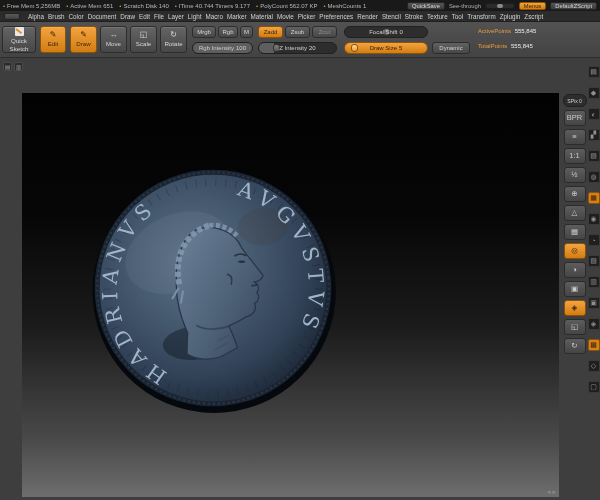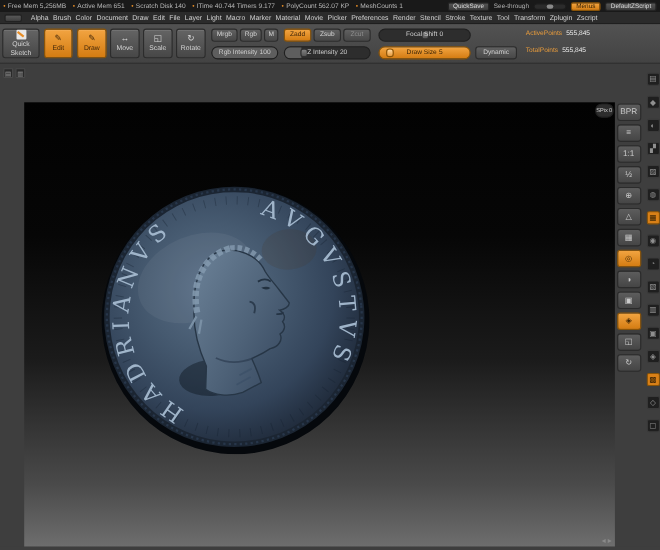--- a/index.html
+++ b/index.html
@@ -59,21 +59,21 @@
 
   
   .canvas { position:absolute; left:22px; top:93px; width:537px; height:404px;
     background:linear-gradient(180deg,#020202 0%,#060606 30%,#1b1b1b 58%,#4a4a4a 86%,#6e6e6e 100%);
     overflow:hidden; }
   .coin { position:absolute; left:66px; top:70px; width:250px; height:250px; }
   .legend { font-family:"DejaVu Serif", serif; font-size:25px; letter-spacing:8px; fill:#a6bbd0; opacity:.95; }
   .nav-corner { position:absolute; right:3px; bottom:1px; font-size:7px; color:#8a8a8a; display:flex; gap:2px; }
 
   
-  .right-shelf { position:absolute; left:541px; top:94px; width:25px; display:flex; flex-direction:row; gap:3px; }
+  .right-shelf { position:absolute; left:562px; top:94px; width:25px; display:flex; flex-direction:column; align-items:center; gap:3px; }
   .rs-spix { width:24px; height:13px; background:#2d2d2d; border:1px solid #202020; border-radius:6px;
     font-size:5.2px; color:#cfcfcf; display:flex; align-items:center; justify-content:center; gap:1px; }
   .rsbtn { width:22px; height:16px; background:linear-gradient(#5d5d5d,#454545); border:1px solid #2b2b2b;
     border-radius:3px; color:#cbcbcb; font-size:8px; display:flex; align-items:center; justify-content:center; }
   .rsbtn.accent { background:linear-gradient(#f2a441,#d47c12); color:#3a2305; border-color:#8a5408; }
   .rsbtn .g { line-height:1; font-size:7.5px; }
 
   
   .right-tray { position:absolute; left:587px; top:66px; width:13px; display:flex; flex-direction:column; gap:9px; align-items:center; }
   .tray-icon { width:12px; height:12px; background:#1f1f1f; border:1px solid #3a3a3a; border-radius:2px;

